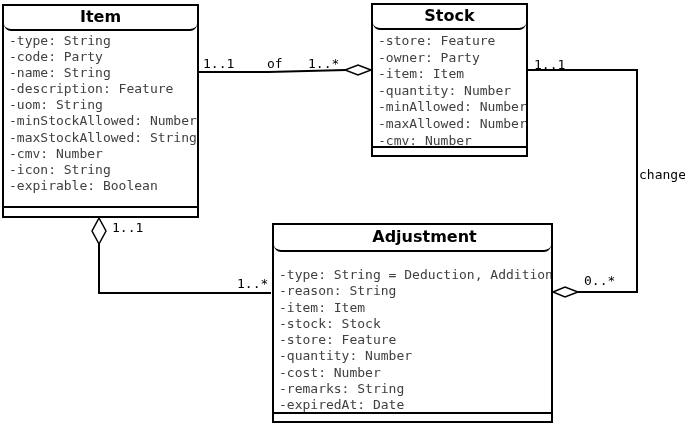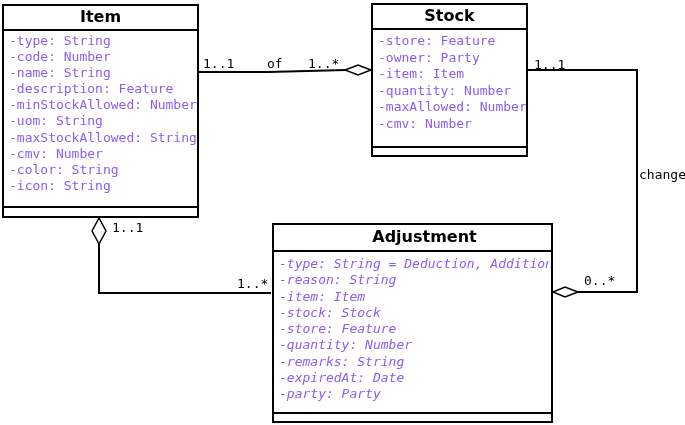--- a/index.html
+++ b/index.html
@@ -20,46 +20,47 @@
     display: flex;
     flex-direction: column;
   }
   .uml-title {
     font-family: "DejaVu Sans", "Liberation Sans", sans-serif;
     font-weight: bold;
     font-size: 16px;
     text-align: center;
     border-bottom: 2px solid #000;
     color: #000;
+    border-radius: 7px;
   }
   .uml-attrs {
     flex: 1;
     padding: 2px 0 0 5px;
     font-size: 13px;
-    color: #8b5cf6;
+    color: #404040;
     overflow: hidden;
     white-space: nowrap;
     border-radius: 20px;
   }
   .uml-methods { border-top: 2px solid #000; }
 
   #cls-item { left: 2px; top: 4px; width: 197px; height: 214px; }
   #cls-item .uml-title { height: 25px; line-height: 22px; }
   #cls-item .uml-attrs .attr { line-height: 16.1px; }
   #cls-item .uml-methods { height: 10px; }
 
   #cls-stock { left: 371px; top: 3px; width: 157px; height: 154px; }
   #cls-stock .uml-title { height: 25px; line-height: 22px; }
   #cls-stock .uml-attrs { padding-top: 3px; }
   #cls-stock .uml-attrs .attr { line-height: 16.6px; }
   #cls-stock .uml-methods { height: 9px; }
 
   #cls-adjustment { left: 272px; top: 223px; width: 281px; height: 200px; }
   #cls-adjustment .uml-title { height: 27px; line-height: 24px; padding-left: 24px; }
-  #cls-adjustment .uml-attrs { padding-top: 4px; font-style: italic; }
+  #cls-adjustment .uml-attrs { padding-top: 15px; }
   #cls-adjustment .uml-attrs .attr { line-height: 16.3px; }
   #cls-adjustment .uml-methods { height: 9px; }
 
   .edge-label {
     position: absolute;
     font-size: 13px;
     line-height: 13px;
     color: #000;
     white-space: nowrap;
     text-align: right;
@@ -88,57 +89,59 @@
 
     <polyline points="99,244 99,293 271,293" fill="none" stroke="#000" stroke-width="2"></polyline>
     <polygon points="99,218 106,231 99,244 92,231" fill="#fff" stroke="#000" stroke-width="1.5"></polygon>
   </svg>
 
   <div class="uml-class" id="cls-item">
     <div class="uml-title">Item</div>
     <div class="uml-attrs">
 
     <div class="attr">-type: String</div>
-        <div class="attr">-code: Number</div>
+        <div class="attr">-code: Party</div>
         <div class="attr">-name: String</div>
         <div class="attr">-description: Feature</div>
+        <div class="attr">-uom: String</div>
         <div class="attr">-minStockAllowed: Number</div>
-        <div class="attr">-uom: String</div>
         <div class="attr">-maxStockAllowed: String</div>
         <div class="attr">-cmv: Number</div>
-        <div class="attr">-color: String</div>
         <div class="attr">-icon: String</div>
+        <div class="attr">-expirable: Boolean</div>
       </div>
     <div class="uml-methods"></div>
   </div>
 
   <div class="uml-class" id="cls-stock">
     <div class="uml-title">Stock</div>
     <div class="uml-attrs">
 
     <div class="attr">-store: Feature</div>
         <div class="attr">-owner: Party</div>
         <div class="attr">-item: Item</div>
         <div class="attr">-quantity: Number</div>
+        <div class="attr">-minAllowed: Number</div>
         <div class="attr">-maxAllowed: Number</div>
         <div class="attr">-cmv: Number</div>
       </div>
     <div class="uml-methods"></div>
   </div>
 
   <div class="uml-class" id="cls-adjustment">
     <div class="uml-title">Adjustment</div>
     <div class="uml-attrs">
 
     <div class="attr">-type: String = Deduction, Addition</div>
         <div class="attr">-reason: String</div>
         <div class="attr">-item: Item</div>
         <div class="attr">-stock: Stock</div>
         <div class="attr">-store: Feature</div>
         <div class="attr">-quantity: Number</div>
+        <div class="attr">-cost: Number</div>
         <div class="attr">-remarks: String</div>
         <div class="attr">-expiredAt: Date</div>
         <div class="attr">-party: Party</div>
       </div>
     <div class="uml-methods"></div>
   </div>
 
   <div class="edge-label" id="lab-e1-src">1..1</div>
   <div class="edge-label" id="lab-e1-name">of</div>
   <div class="edge-label" id="lab-e1-tgt">1..*</div>

